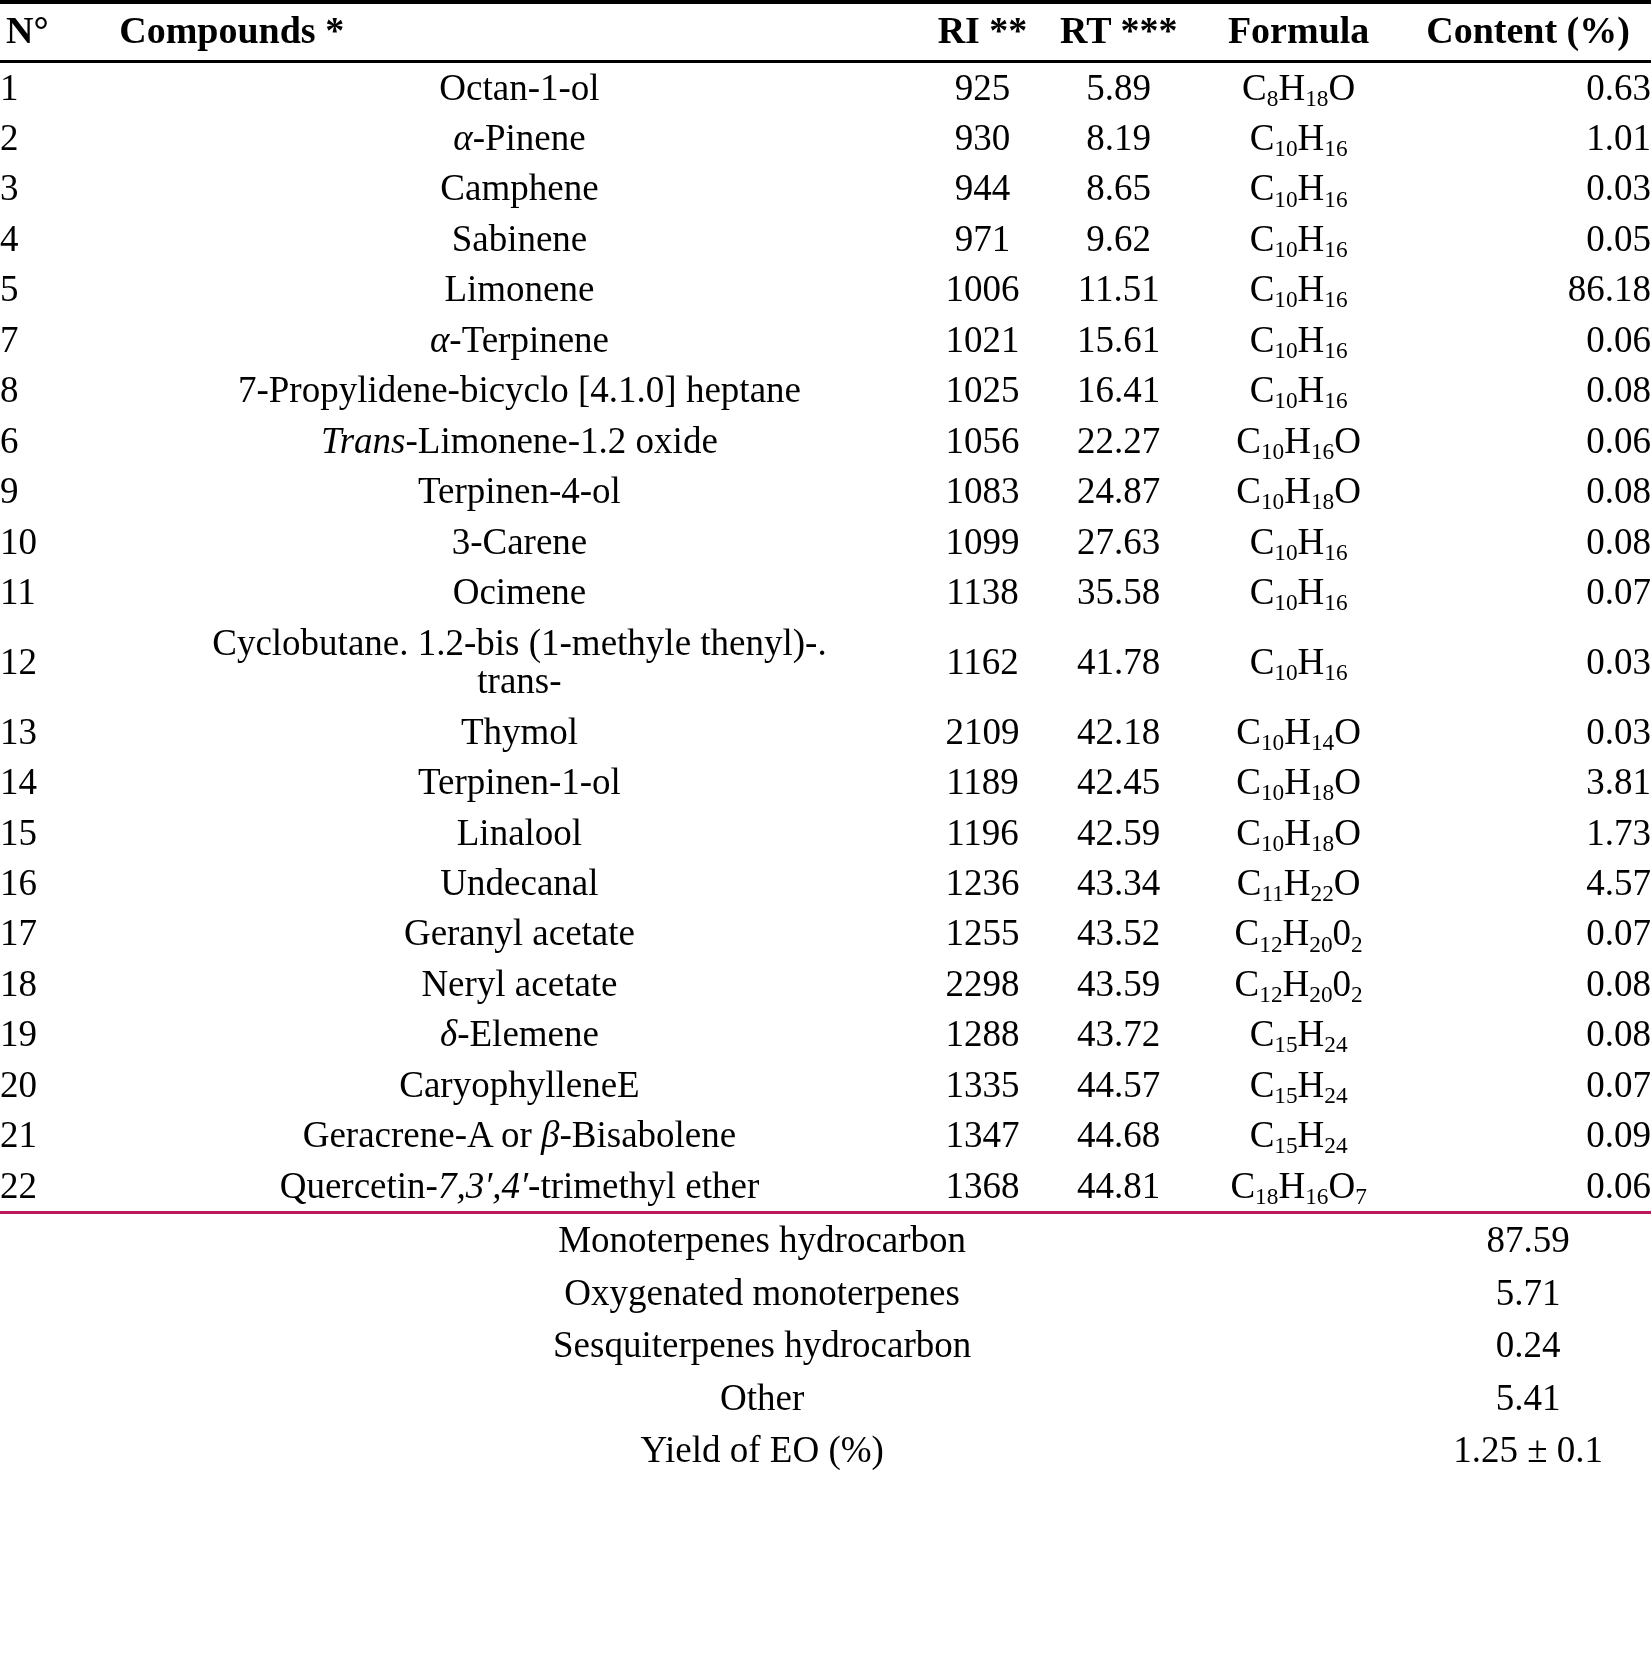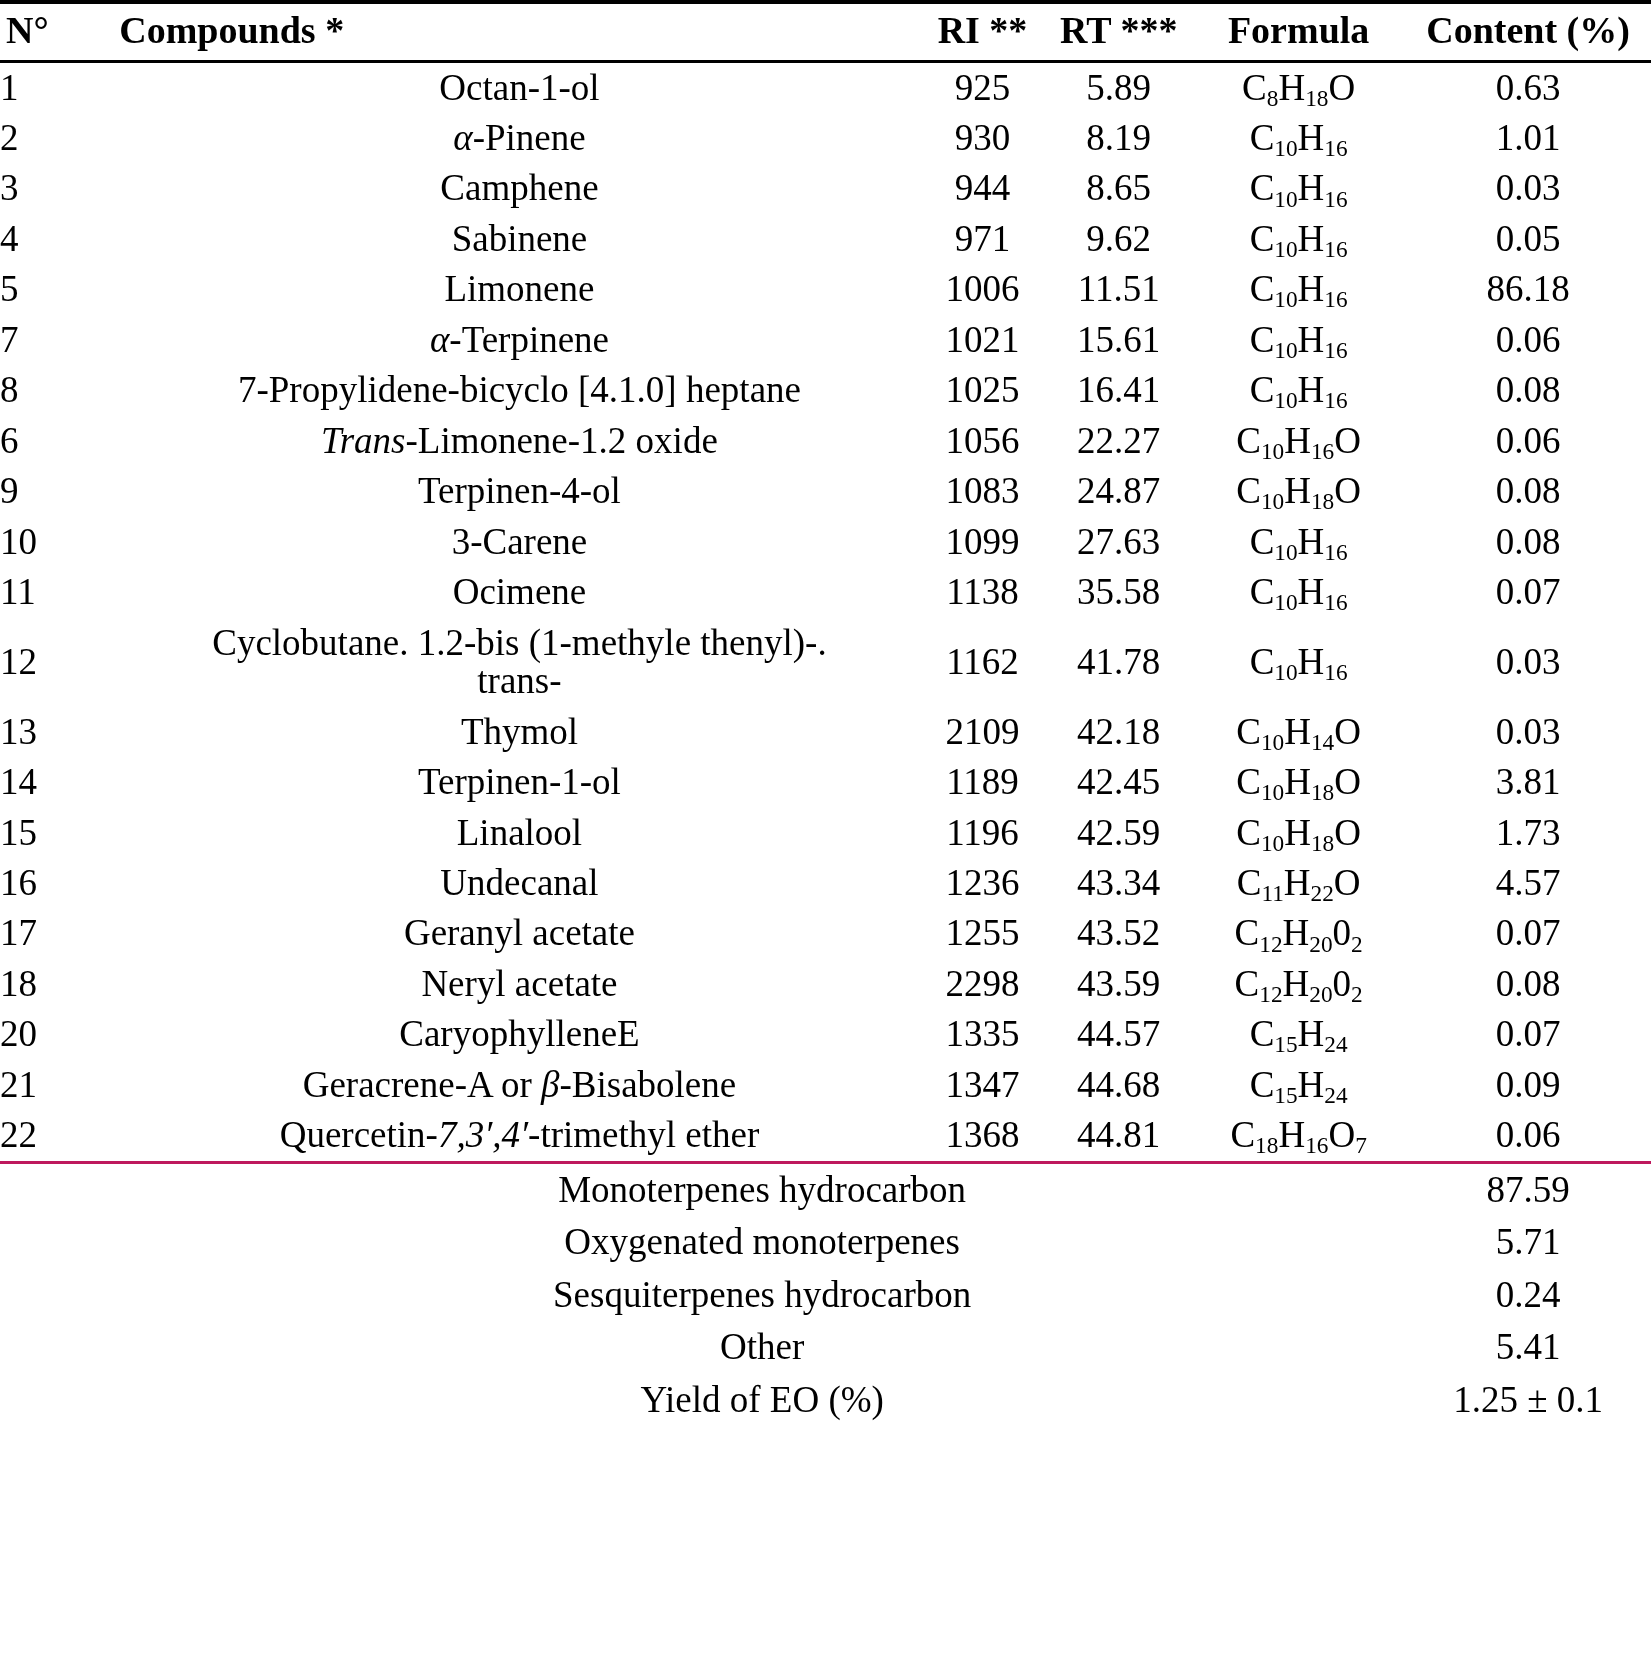--- a/index.html
+++ b/index.html
@@ -53,21 +53,21 @@
 
   tbody.body-rows td {
     padding: 6px 0 6px 0;
     vertical-align: middle;
   }
   td.d-no   { text-align: left; padding-left: 6px; font-size: 37px; }
   td.d-cmp  { text-align: center; font-size: 37px; }
   td.d-ri   { text-align: center; font-size: 37px; }
   td.d-rt   { text-align: center; font-size: 37px; }
   td.d-form { text-align: center; font-size: 37px; white-space: nowrap; }
-  td.d-cont { text-align: center; font-size: 37px; }
+  td.d-cont { text-align: right; font-size: 37px; }
 
   td.d-cmp .wrap-l1 { display: block; }
   td.d-cmp .wrap-l2 { display: block; }
 
   sub {
     font-size: 0.63em;
     vertical-align: baseline;
     position: relative;
     top: 0.26em;
     letter-spacing: 0;
@@ -254,20 +254,28 @@
         </tr>
         <tr>
           <td class="d-no">18</td>
           <td class="d-cmp">Neryl acetate</td>
           <td class="d-ri">2298</td>
           <td class="d-rt">43.59</td>
           <td class="d-form">C<sub>12</sub>H<sub>20</sub>0<sub>2</sub></td>
           <td class="d-cont">0.08</td>
         </tr>
         <tr>
+          <td class="d-no">19</td>
+          <td class="d-cmp"><span class="it">δ</span>-Elemene</td>
+          <td class="d-ri">1288</td>
+          <td class="d-rt">43.72</td>
+          <td class="d-form">C<sub>15</sub>H<sub>24</sub></td>
+          <td class="d-cont">0.08</td>
+        </tr>
+        <tr>
           <td class="d-no">20</td>
           <td class="d-cmp">CaryophylleneE</td>
           <td class="d-ri">1335</td>
           <td class="d-rt">44.57</td>
           <td class="d-form">C<sub>15</sub>H<sub>24</sub></td>
           <td class="d-cont">0.07</td>
         </tr>
         <tr>
           <td class="d-no">21</td>
           <td class="d-cmp">Geracrene-A or <span class="it">β</span>-Bisabolene</td>

